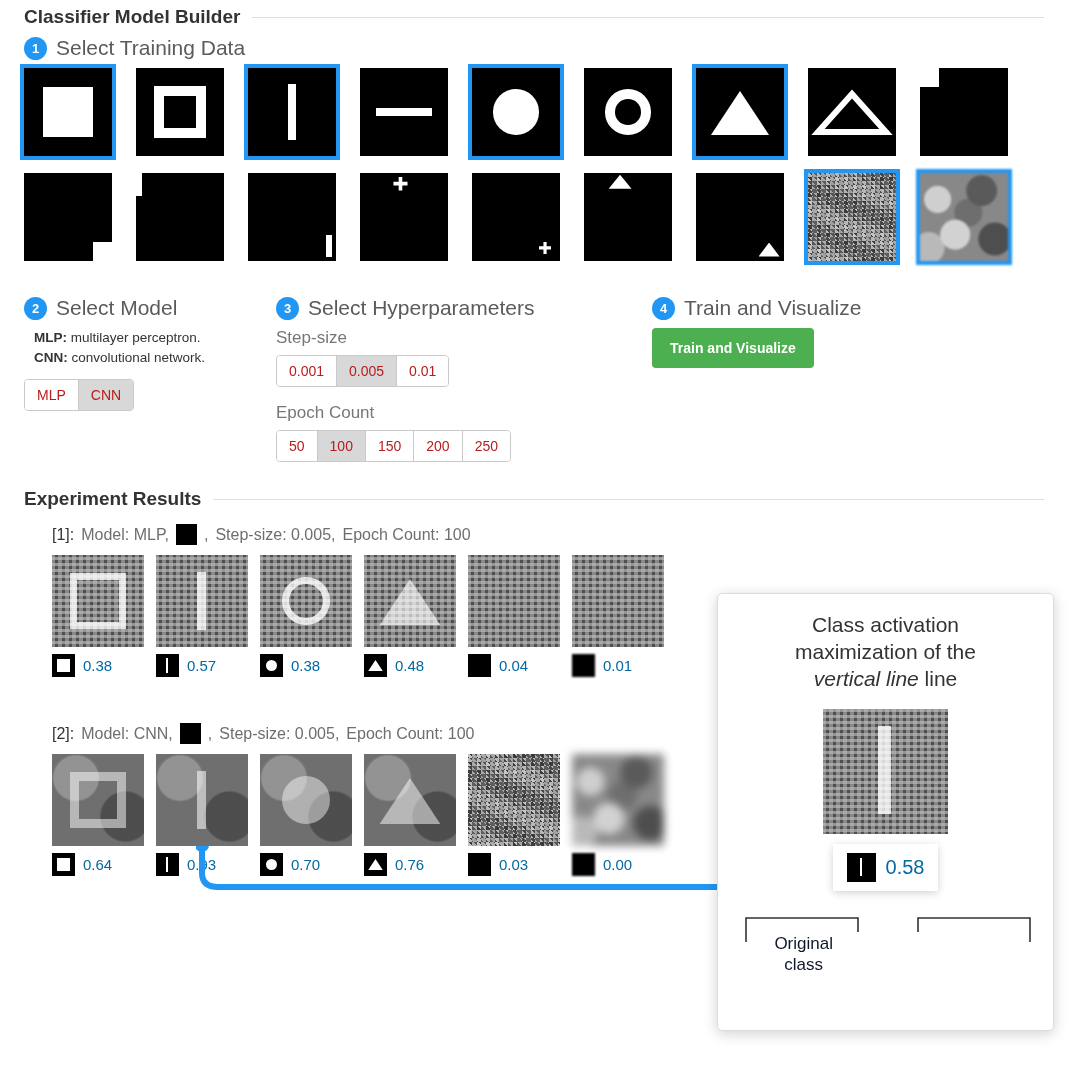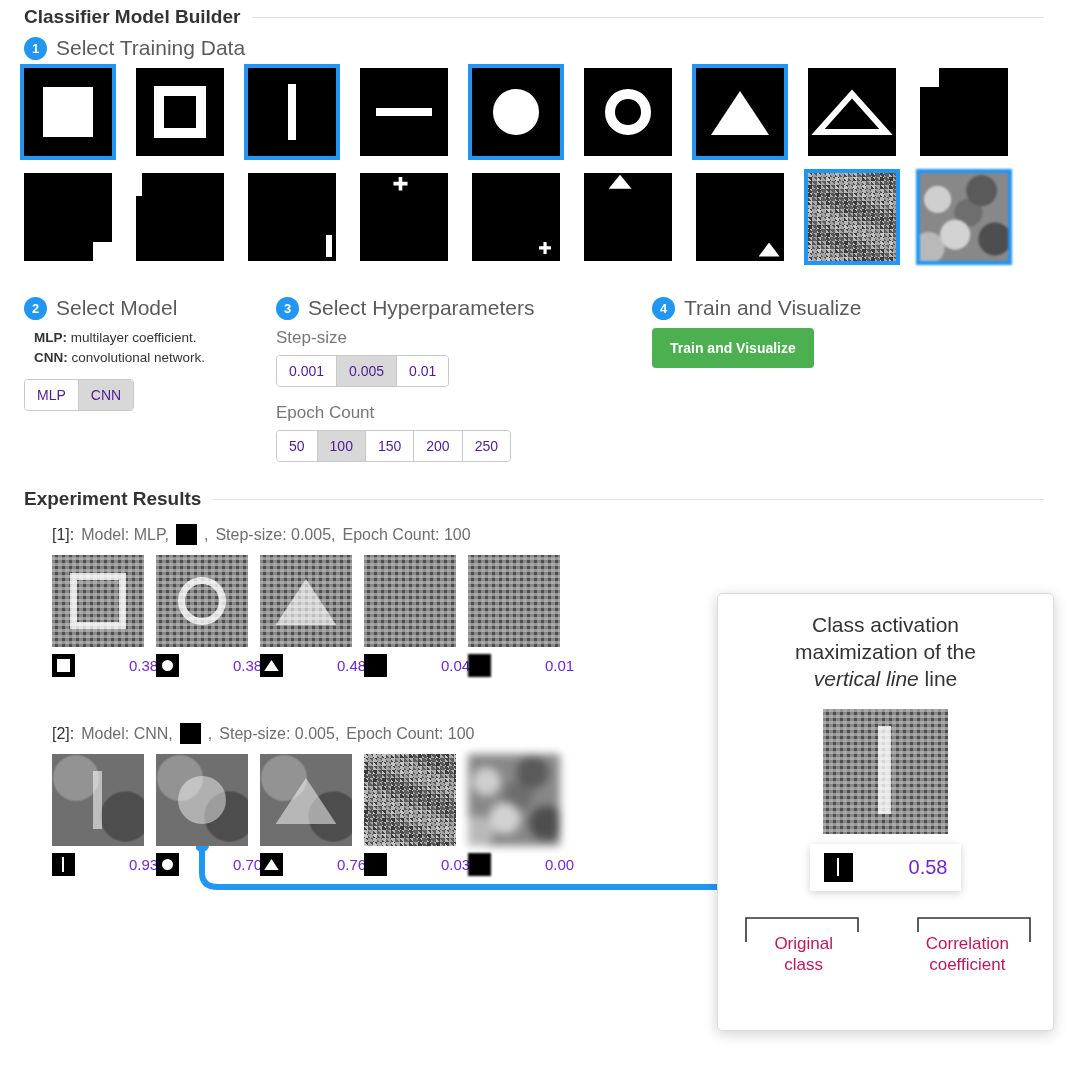--- a/index.html
+++ b/index.html
@@ -97,21 +97,21 @@
   .controls { display: flex; gap: 0; margin-top: 18px; }
   .col-model { width: 252px; }
   .col-hyper { width: 376px; }
   .col-train { width: 360px; }
 
   .legend { font-size: 13.5px; color: #333; line-height: 1.45; margin-bottom: 12px; }
   .legend b { font-weight: bold; padding-left: 10px; }
 
   .btn-group { display: inline-flex; border: 1px solid #c9c9c9; border-radius: 4px; overflow: hidden; }
   .btn-group button {
-    font-family: inherit; font-size: 14px; color: #4c1d95;
+    font-family: inherit; font-size: 14px; color: #b91c1c;
     background: #fff; border: none; padding: 7px 12px; cursor: pointer;
     border-right: 1px solid #c9c9c9;
   }
   .btn-group button:last-child { border-right: none; }
   .btn-group button.active { background: #d8d8d8; }
 
   .sub-label { font-size: 17px; color: #777; margin-bottom: 7px; }
 
   .img-choice { width: 58px; height: 58px; border: 1px solid #d0d0d0; }
   .img-choice.sel { outline: 4px solid #2196f3; border-color: transparent; }
@@ -131,21 +131,21 @@
   .results-head { margin-top: 26px; }
   .exp-line { display: flex; align-items: center; gap: 7px; font-size: 16px; color: #6e6e6e; margin: 14px 0 10px 28px; }
   .exp-line .idx { color: #333; }
   .exp-swatch { width: 21px; height: 21px; background: #000; display: inline-block; }
 
   .res-row { display: flex; gap: 12px; margin-left: 28px; }
   .res-cell { width: 92px; }
   .res-img { width: 92px; height: 92px; }
   .res-foot { display: flex; align-items: center; gap: 8px; margin-top: 7px; }
   .res-mini { width: 23px; height: 23px; background: #000; position: relative; overflow: hidden; flex: none; }
-  .res-val { font-size: 15px; color: #6d28d9; margin-left: 46px; }
+  .res-val { font-size: 15px; color: #0369a1; }
 
   
   .cam { background-color:#8a8a8a; position: relative; overflow: hidden; filter: contrast(1.05); }
   .cam::before {
     content:""; position:absolute; inset:-20%;
     background-image:
       repeating-linear-gradient(0deg, rgba(0,0,0,.30) 0 3px, rgba(255,255,255,.30) 3px 6px),
       repeating-linear-gradient(90deg, rgba(0,0,0,.25) 0 3px, rgba(255,255,255,.25) 3px 7px);
     background-blend-mode: difference;
     opacity:.85;
@@ -170,21 +170,21 @@
   .callout-title { font-size: 21px; color: #333; line-height: 1.28; }
   .callout-title i { font-style: italic; }
   .callout-img { width: 125px; height: 125px; margin: 16px auto 0; }
   .callout-chip {
     display: inline-flex; align-items: center; gap: 10px;
     background: #fff; box-shadow: 0 2px 8px rgba(0,0,0,.18);
     padding: 9px 14px; margin-top: 10px;
   }
   .callout-chip .res-mini { width: 29px; height: 29px; }
   .callout-chip .res-val { font-size: 20px; }
-  .callout-labels { display: flex; justify-content: space-between; margin-top: 42px; font-size: 17px; color: #be185d; }
+  .callout-labels { display: flex; justify-content: space-between; margin-top: 42px; font-size: 17px; color: #0f172a; }
   .callout-labels div { width: 46%; line-height: 1.25; }
   .brace { position: absolute; top: 318px; left: 20px; right: 20px; height: 30px; }
 
   .connector { position: absolute; left: 196px; top: 833px; width: 540px; height: 56px; }
 </style>
 </head>
 <body>
 
 <div class="page">
 
@@ -292,21 +292,21 @@
   </div>
 
   <div class="controls">
 
     <div class="col-model">
       <div class="step-head">
         <span class="badge">2</span>
         <span>Select Model</span>
       </div>
       <div class="legend">
-        <b>MLP:</b><span> multilayer coefficient.</span><br>
+        <b>MLP:</b><span> multilayer perceptron.</span><br>
         <b>CNN:</b><span> convolutional network.</span>
       </div>
       <div class="btn-group">
         <button>MLP</button>
         <button class="active">CNN</button>
       </div>
     </div>
 
     <div class="col-hyper">
       <div class="step-head">
@@ -363,20 +363,31 @@
         </div>
       <div class="res-foot">
           <span class="res-mini">
             <i class="sh sq-filled" style="position:absolute"></i>
           </span>
         <span class="res-val">0.38</span>
         </div>
     </div>
     <div class="res-cell">
       <div class="res-img cam">
+          <span class="sh vline ghost"></span>
+        </div>
+      <div class="res-foot">
+          <span class="res-mini">
+            <i class="sh vline" style="position:absolute"></i>
+          </span>
+        <span class="res-val">0.57</span>
+        </div>
+    </div>
+    <div class="res-cell">
+      <div class="res-img cam">
           <span class="sh circ-outline ghost" style="border-width:7px"></span>
         </div>
       <div class="res-foot">
           <span class="res-mini">
             <i class="sh circ-filled" style="position:absolute"></i>
           </span>
         <span class="res-val">0.38</span>
         </div>
     </div>
     <div class="res-cell">
@@ -414,20 +425,31 @@
   <div class="exp-line" style="margin-top:46px">
     <span class="idx">[2]:</span>
     <span>Model: CNN,</span>
     <span class="exp-swatch"></span>
     <span>,</span>
     <span>Step-size: 0.005,</span>
     <span>Epoch Count: 100</span>
   </div>
 
   <div class="res-row">
+    <div class="res-cell">
+      <div class="res-img smooth">
+          <span class="sh sq-outline" style="border-width:9px;opacity:.5"></span>
+        </div>
+      <div class="res-foot">
+          <span class="res-mini">
+            <i class="sh sq-filled" style="position:absolute"></i>
+          </span>
+        <span class="res-val">0.64</span>
+        </div>
+    </div>
     <div class="res-cell">
       <div class="res-img smooth">
           <span class="sh vline" style="opacity:.55"></span>
         </div>
       <div class="res-foot">
           <span class="res-mini">
             <i class="sh vline" style="position:absolute"></i>
           </span>
         <span class="res-val">0.93</span>
         </div>
@@ -487,20 +509,16 @@
     </div>
     <svg class="brace" viewBox="0 0 300 30">
       <path d="M8,30 L8,6 L120,6 L120,20" fill="none" stroke="#333" stroke-width="1.6"></path>
       <path d="M292,30 L292,6 L180,6 L180,20" fill="none" stroke="#333" stroke-width="1.6"></path>
     </svg>
     <div class="callout-labels">
       <div>
         <span>Original</span><br>
         <span>class</span>
       </div>
-      <div>
-        <span>Correlation</span><br>
-        <span>coefficient</span>
-      </div>
     </div>
   </div>
 
 </div>
 
 </body></html>

